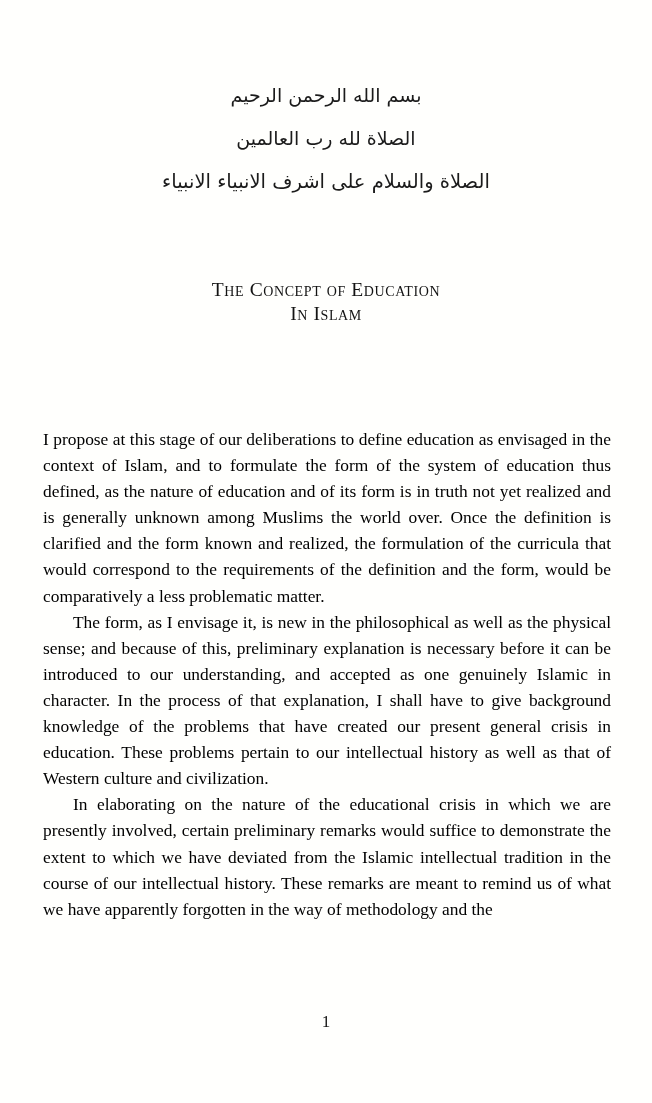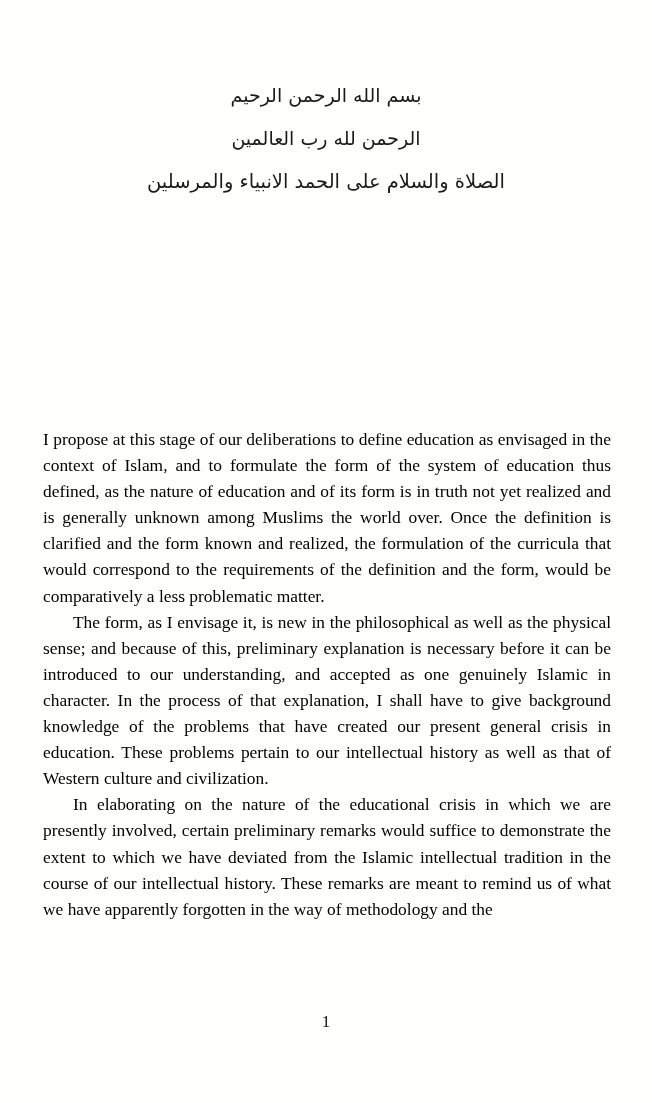--- a/index.html
+++ b/index.html
@@ -112,24 +112,28 @@
     color: #151515;
   }
 </style>
 </head>
 <body>
 
 <div class="page">
 
   <div class="basmala">
     <div class="ar-line l1">بسم الله الرحمن الرحيم</div>
-    <div class="ar-line l2">الرحمن لله رب العالمين</div>
-    <div class="ar-line l3">الصلاة والسلام على الحمد الانبياء والمرسلين</div>
+    <div class="ar-line l2">الصلاة لله رب العالمين</div>
+    <div class="ar-line l3">الصلاة والسلام على اشرف الانبياء الانبياء</div>
   </div>
 
+  <div class="chapter-title">
+    <div class="tline">The Concept of Education</div>
+    <div class="tline">In Islam</div>
+  </div>
 
 
   <div class="body-copy">
     <p>I propose at this stage of our deliberations to define education as envisaged in the context of Islam, and to formulate the form of the system of education thus defined, as the nature of education and of its form is in truth not yet realized and is generally unknown among Muslims the world over. Once the definition is clarified and the form known and realized, the formulation of the curricula that would correspond to the requirements of the definition and the form, would be comparatively a less problematic matter.</p>
     <p>The form, as I envisage it, is new in the philosophical as well as the physical sense; and because of this, preliminary explanation is necessary before it can be introduced to our understanding, and accepted as one genuinely Islamic in character. In the process of that explanation, I shall have to give background knowledge of the problems that have created our present general crisis in education. These problems pertain to our intellectual history as well as that of Western culture and civilization.</p>
     <p>In elaborating on the nature of the educational crisis in which we are presently involved, certain preliminary remarks would suffice to demonstrate the extent to which we have deviated from the Islamic intellectual tradition in the course of our intellectual history. These remarks are meant to remind us of what we have apparently forgotten in the way of methodology and the</p>
   </div>
 
   <div class="folio">1</div>
 

